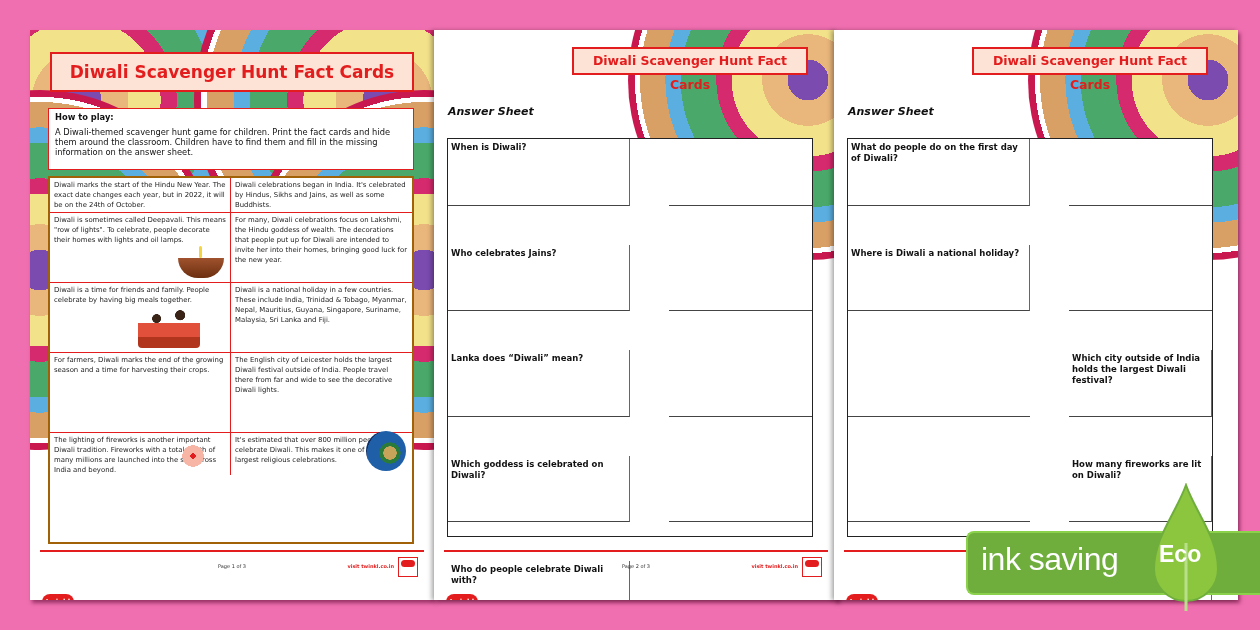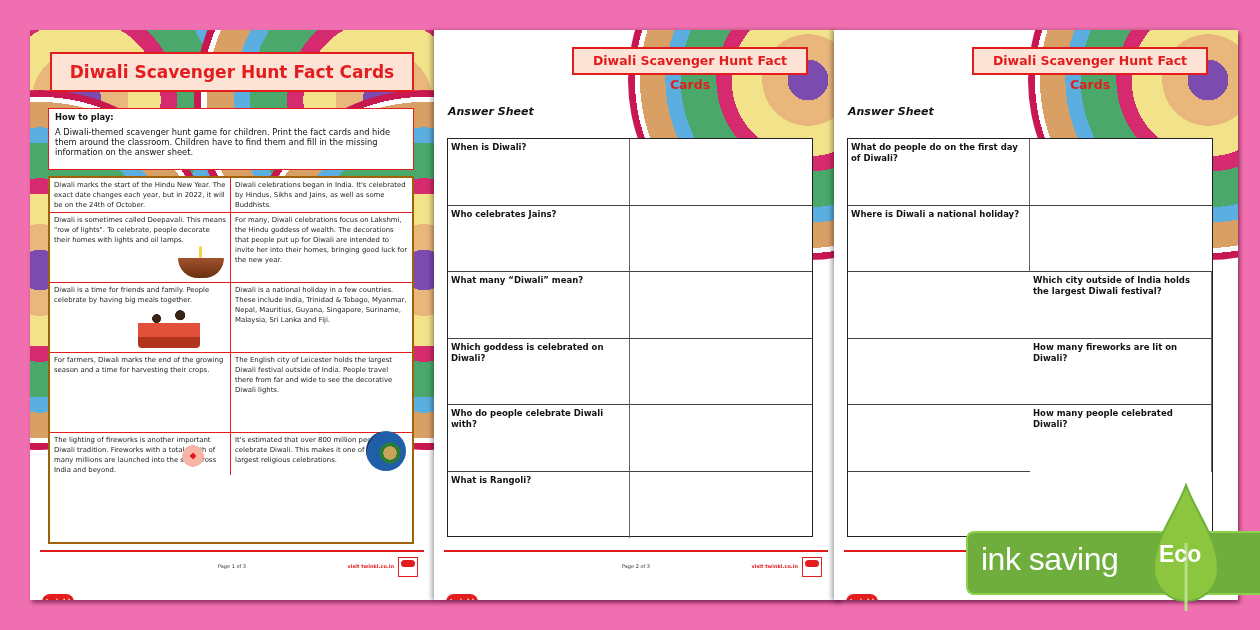--- a/index.html
+++ b/index.html
@@ -147,20 +147,21 @@
       font-style: italic;
     }
     .answers {
       position: absolute;
       left: 13px; top: 108px; width: 366px; height: 399px;
       border: 1.5px solid #222;
       background: #fff;
       z-index: 2;
       display: grid;
       grid-template-columns: 182px 1fr;
+      gap: 39px;
     }
     .q, .a {
       border-bottom: 1.5px solid #444;
       font-size: 8.5px;
       line-height: 11px;
       font-weight: bold;
       color: #111;
       padding: 3px 3px;
       height: 66.5px;
     }
@@ -241,21 +242,21 @@
 
 <div class="page p2">
   <div class="mandala"></div>
   <div class="title-box">Diwali Scavenger Hunt Fact Cards</div>
   <div class="answer-heading">Answer Sheet</div>
   <div class="answers">
     <div class="q">When is Diwali?</div>
       <div class="a"></div>
     <div class="q">Who celebrates Jains?</div>
       <div class="a"></div>
-    <div class="q">What many “Diwali” mean?</div>
+    <div class="q">Lanka does “Diwali” mean?</div>
       <div class="a"></div>
     <div class="q">Which goddess is celebrated on Diwali?</div>
       <div class="a"></div>
     <div class="q">Who do people celebrate Diwali with?</div>
       <div class="a"></div>
     <div class="q">What is Rangoli?</div>
       <div class="a"></div>
   </div>
   <div class="footer">
     <div class="logo">twinkl</div>

